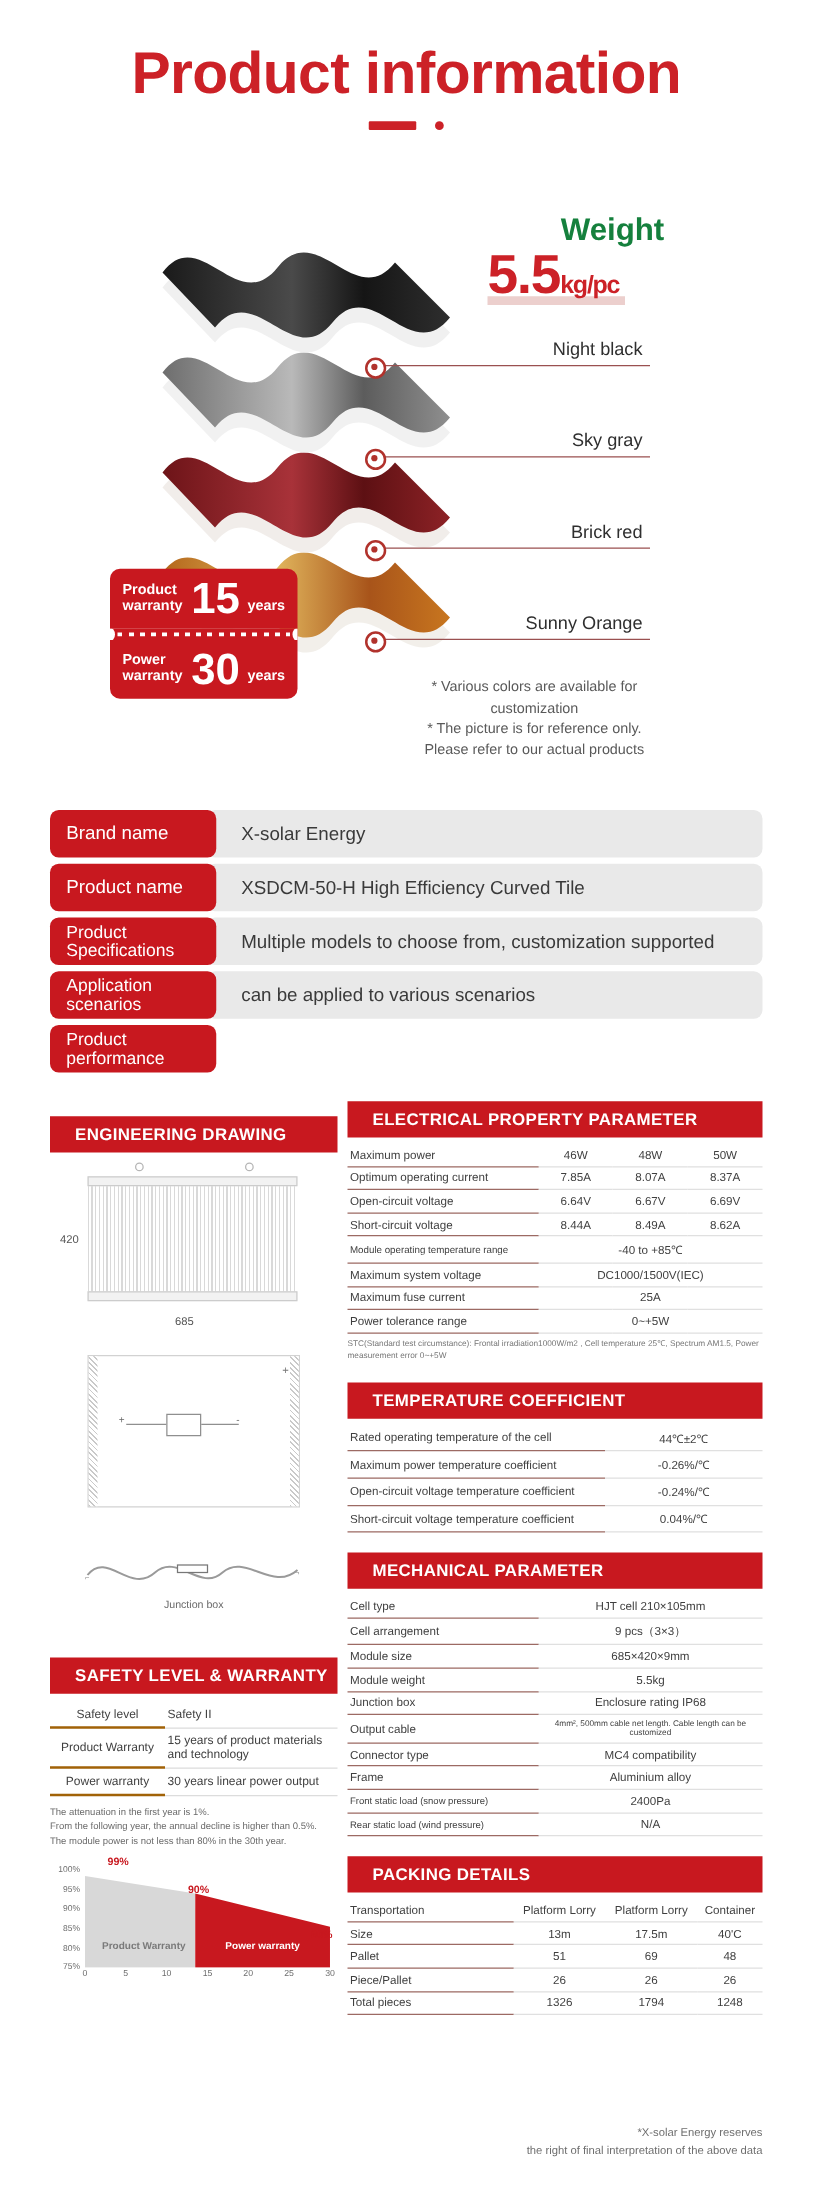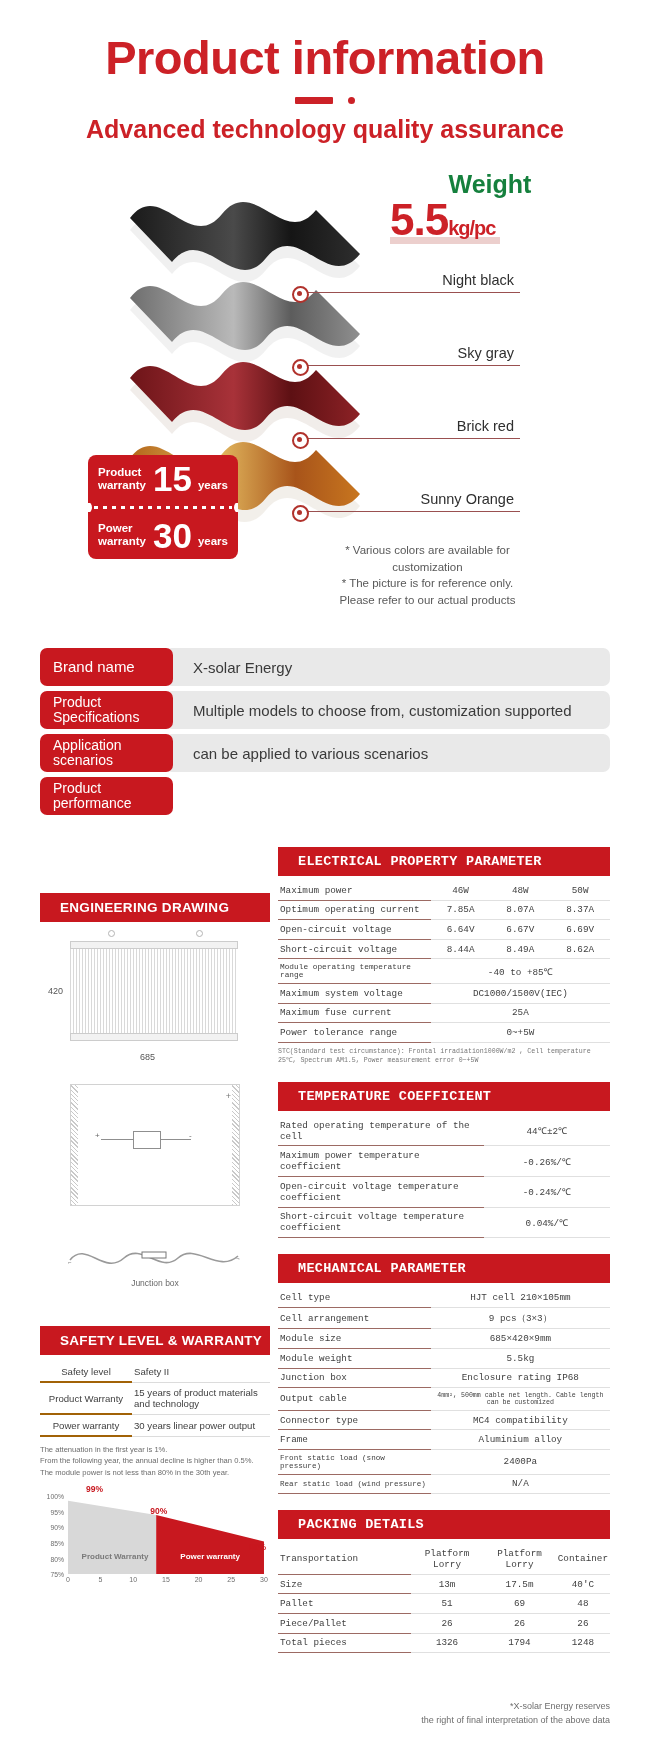--- a/index.html
+++ b/index.html
@@ -78,21 +78,21 @@
   }
   .spec-key.two-line{ font-size:14px; }
 
   
   .panel-head{
     background:#c8181f; color:#ffffff; font-size:13.5px; font-weight:bold;
     padding:7px 0 7px 20px; letter-spacing:0.3px;
   }
 
   #left-col{ left:40px; top:893px; width:230px; }
-  #right-col{ left:278px; top:847px; width:332px;font-family:Liberation Mono, monospace; }
+  #right-col{ left:278px; top:881px; width:332px; }
 
   
   #eng-drawing{ margin-top:12px; position:relative; height:390px; }
   #dr1{ left:30px; top:8px; width:168px; height:98px; position:absolute;
         background:repeating-linear-gradient(to right,#d9d9d9 0 1px,#fff 1px 3px); }
   #dr1 .edge{position:absolute;left:0;right:0;height:8px;background:#f2f2f2;border:1px solid #ccc;box-sizing:border-box;}
   #dr1 .edge.t{top:-1px;} #dr1 .edge.b{bottom:-1px;}
   #dr1 .hole{position:absolute;width:5px;height:5px;border:1px solid #b5b5b5;border-radius:50%;top:-12px;}
   #dim-v{ position:absolute; left:8px; top:52px; font-size:9px; color:#555; }
   #dim-h{ position:absolute; left:100px; top:118px; font-size:9px; color:#555; }
@@ -145,21 +145,20 @@
 </style>
 </head>
 <body>
 
 <div class="abs" id="header">
   <div id="main-title">Product information</div>
   <div id="divider">
     <span class="bar"></span>
     <span class="dot"></span>
   </div>
-  <div id="subtitle">Advanced technology   quality assurance</div>
 </div>
 
 <div class="abs" id="hero">
 
   <svg class="abs" style="left:120px; top:0px;" width="320" height="400" viewBox="0 0 320 400">
     <defs>
       <linearGradient id="gblack" x1="0" y1="0" x2="1" y2="0">
         <stop offset="0%" stop-color="#1a1a1a"></stop>
           <stop offset="45%" stop-color="#4a4a4a"></stop>
         <stop offset="70%" stop-color="#151515"></stop>
@@ -266,20 +265,24 @@
     <span>Please refer to our actual products</span>
   </div>
 </div>
 
 <div class="abs" id="spec-list">
   <div class="spec-row">
     <div class="spec-key">Brand name</div>
     <div class="spec-val">X-solar Energy</div>
   </div>
   <div class="spec-row">
+    <div class="spec-key">Product name</div>
+    <div class="spec-val">XSDCM-50-H   High Efficiency Curved Tile</div>
+  </div>
+  <div class="spec-row">
     <div class="spec-key two-line">Product<br>Specifications</div>
     <div class="spec-val">Multiple models to choose from, customization supported</div>
   </div>
   <div class="spec-row">
     <div class="spec-key two-line">Application<br>scenarios</div>
     <div class="spec-val">can be applied to various scenarios</div>
   </div>
   <div class="spec-row">
     <div class="spec-key two-line">Product<br>performance</div>
   </div>

